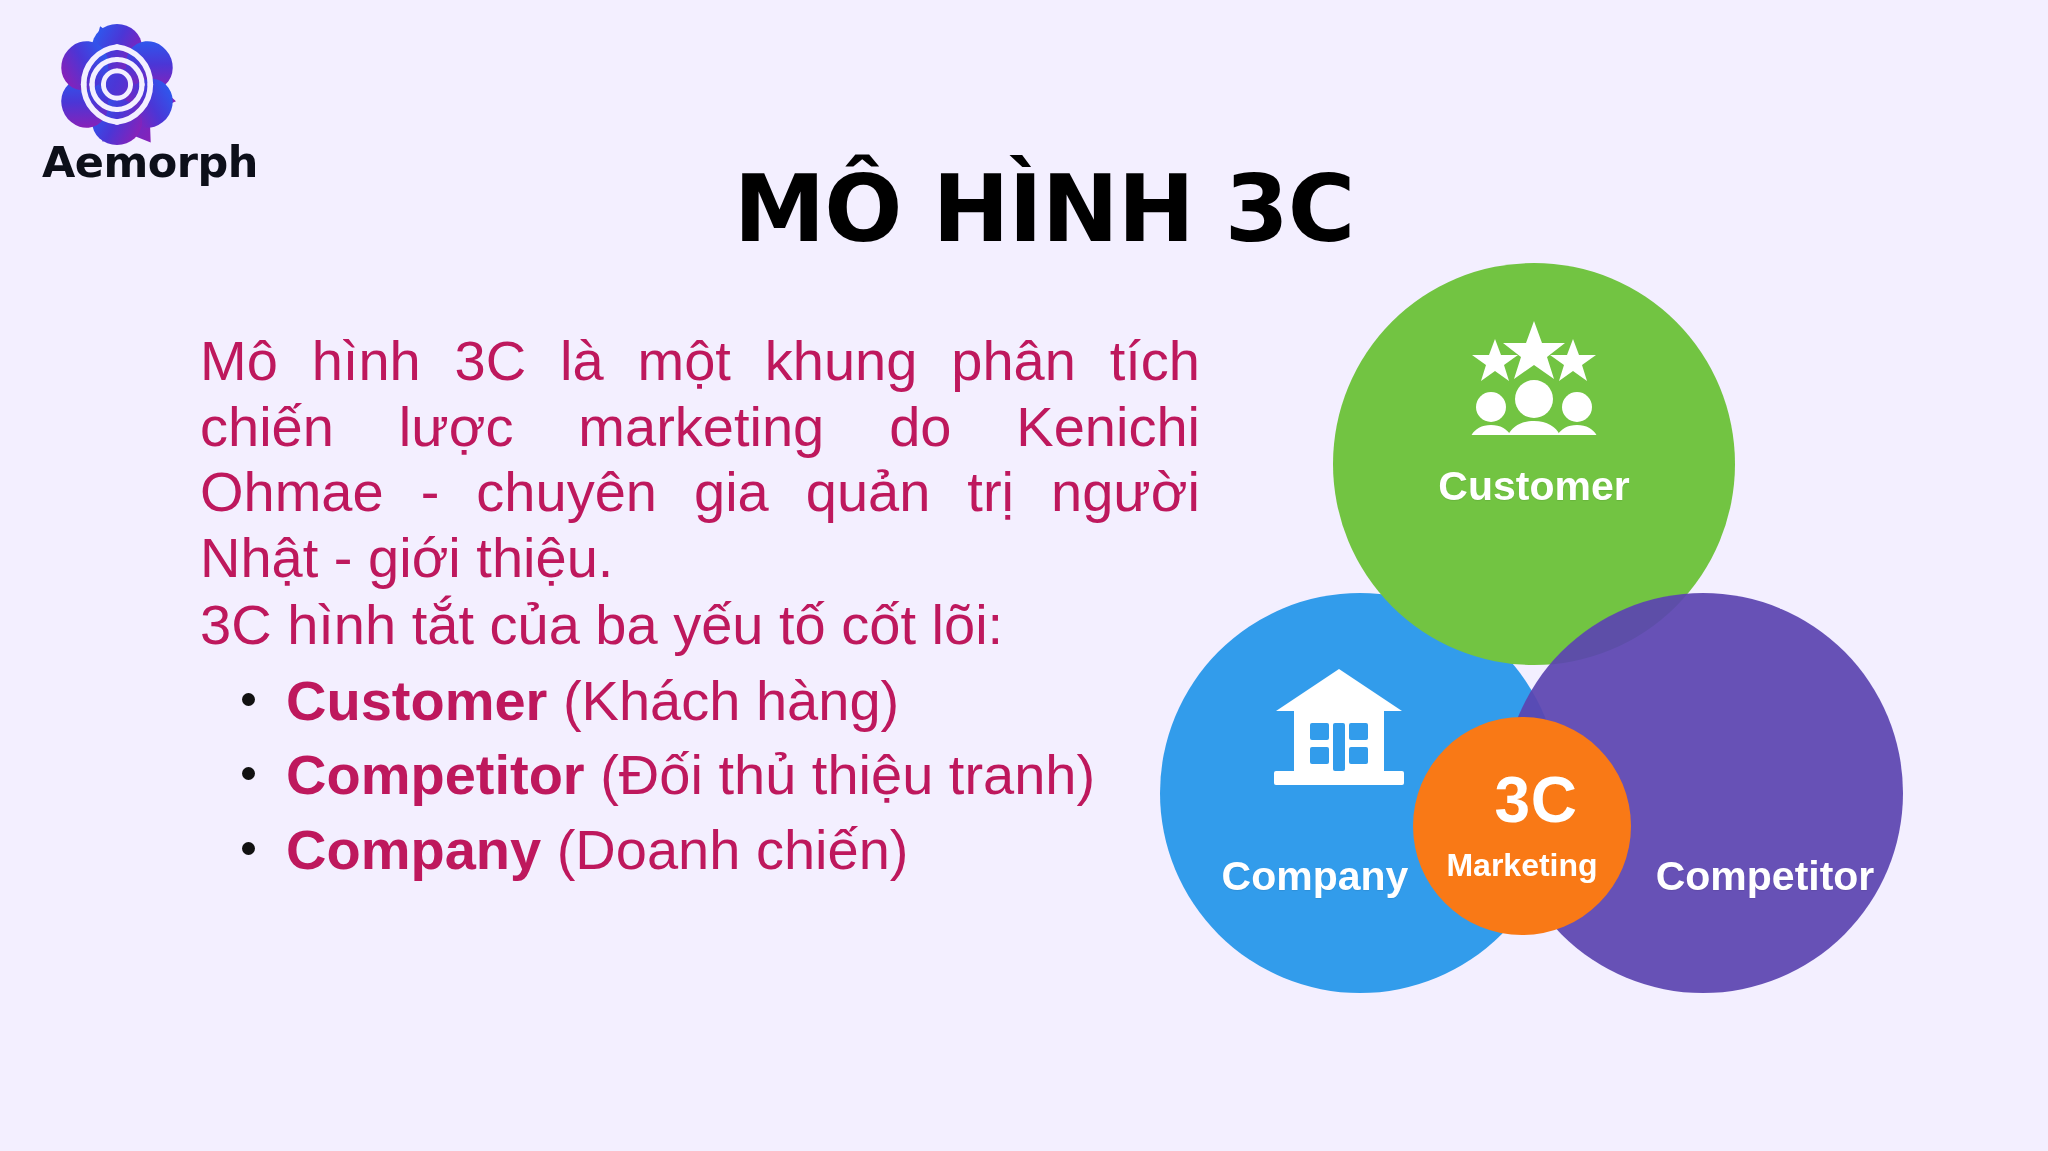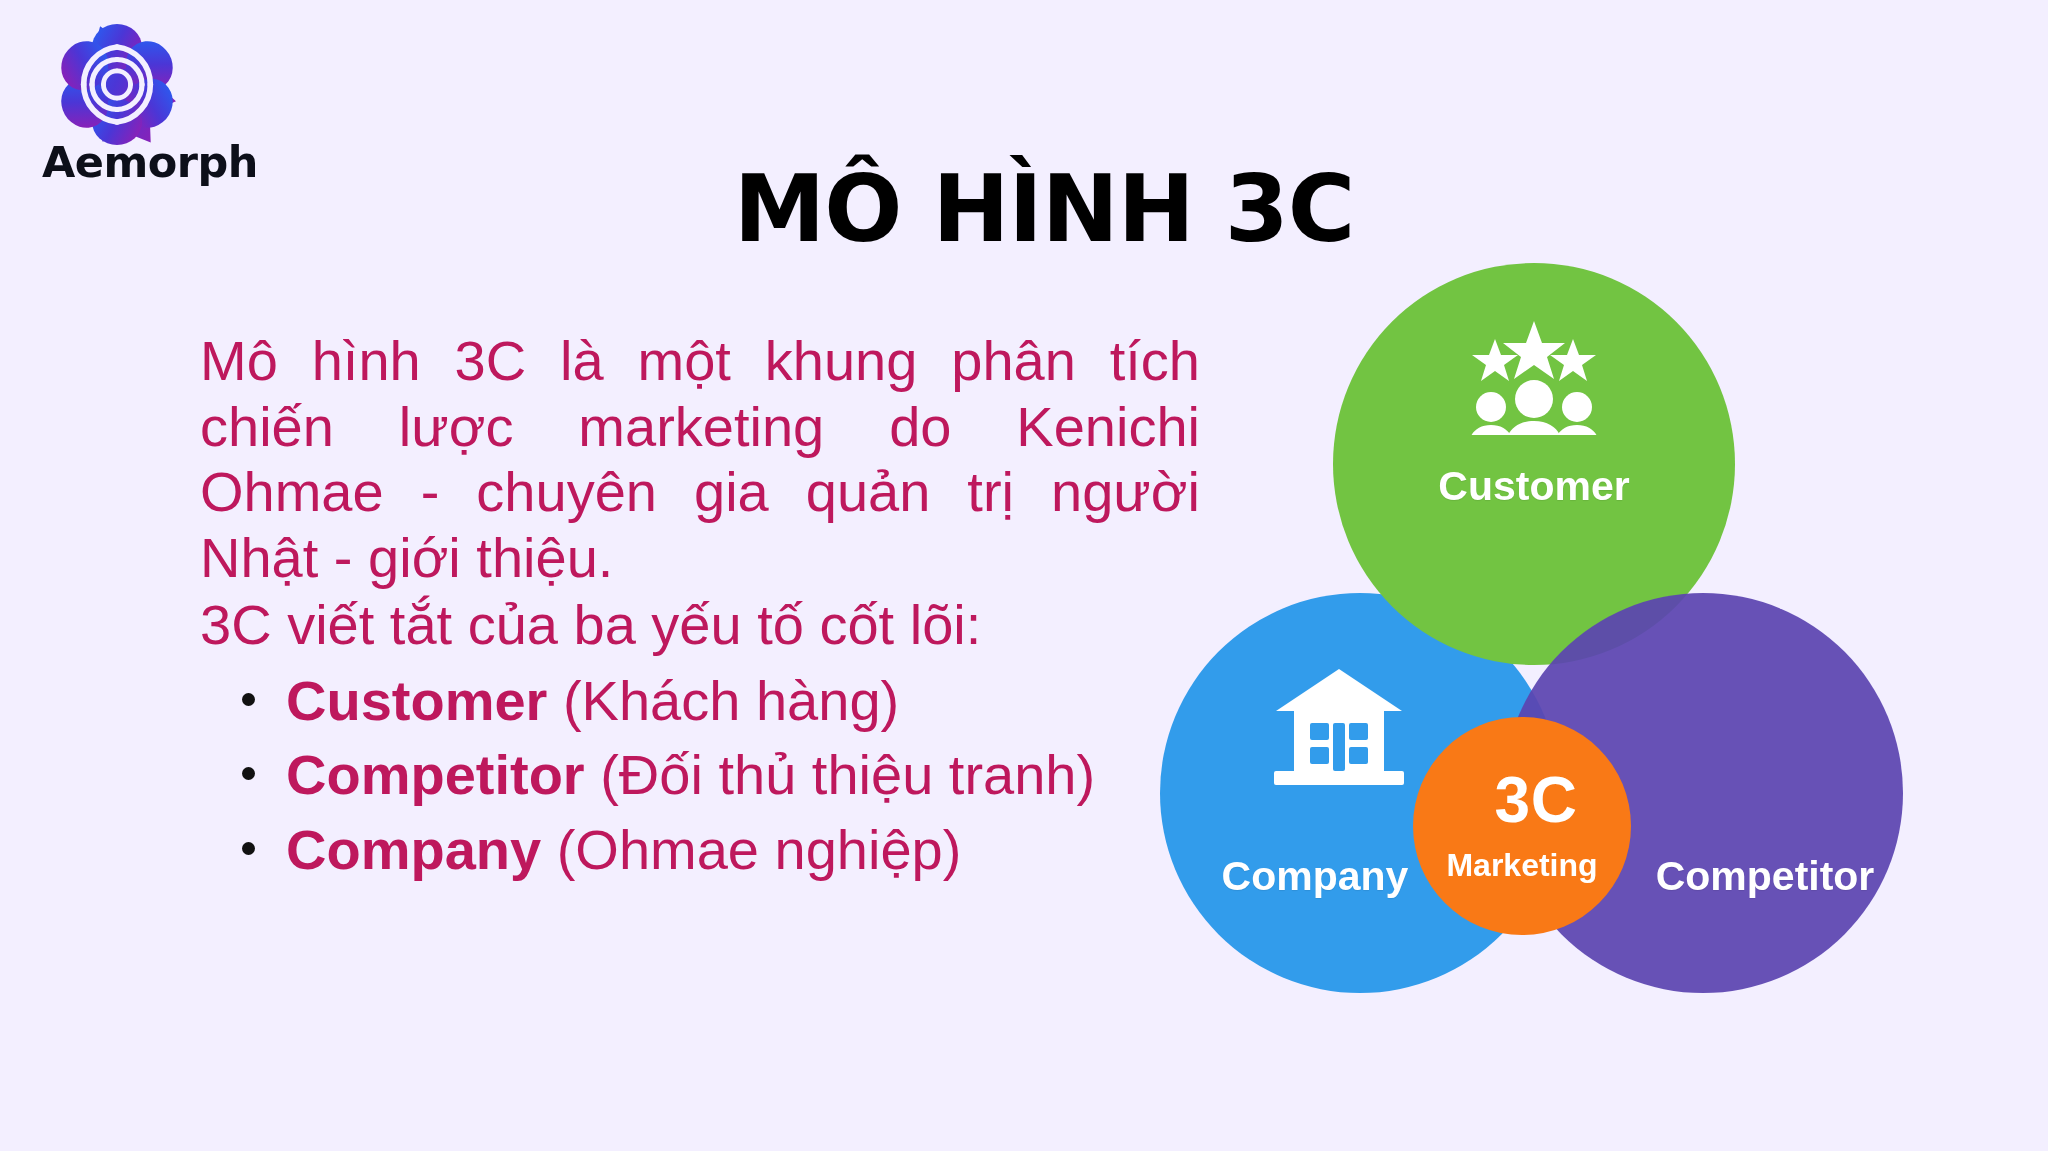--- a/index.html
+++ b/index.html
@@ -203,33 +203,33 @@
         </g>
       </g>
     </svg>
     <div class="logo-word">Aemorph</div>
   </div>
 
   <h1 class="page-title">MÔ HÌNH 3C</h1>
 
   <div class="copy">
     <p class="intro">Mô hình 3C là một khung phân tích chiến lược marketing do Kenichi Ohmae - chuyên gia quản trị người Nhật - giới thiệu.</p>
-    <p class="lead">3C viết tắt của ba yếu tố cốt lõi:</p>
+    <p class="lead">3C hình tắt của ba yếu tố cốt lõi:</p>
     <ul>
       <li>
         <span class="dot"></span>
         <b>Customer</b><span> (Khách hàng)</span>
       </li>
       <li>
         <span class="dot"></span>
         <b>Competitor</b><span> (Đối thủ thiệu tranh)</span>
       </li>
       <li>
         <span class="dot"></span>
-        <b>Company</b><span> (Ohmae nghiệp)</span>
+        <b>Company</b><span> (Doanh chiến)</span>
       </li>
     </ul>
   </div>
 
   <div class="venn">
 
     <div class="circle c-company"></div>
     <div class="circle c-customer"></div>
     <div class="circle c-competitor"></div>
 

